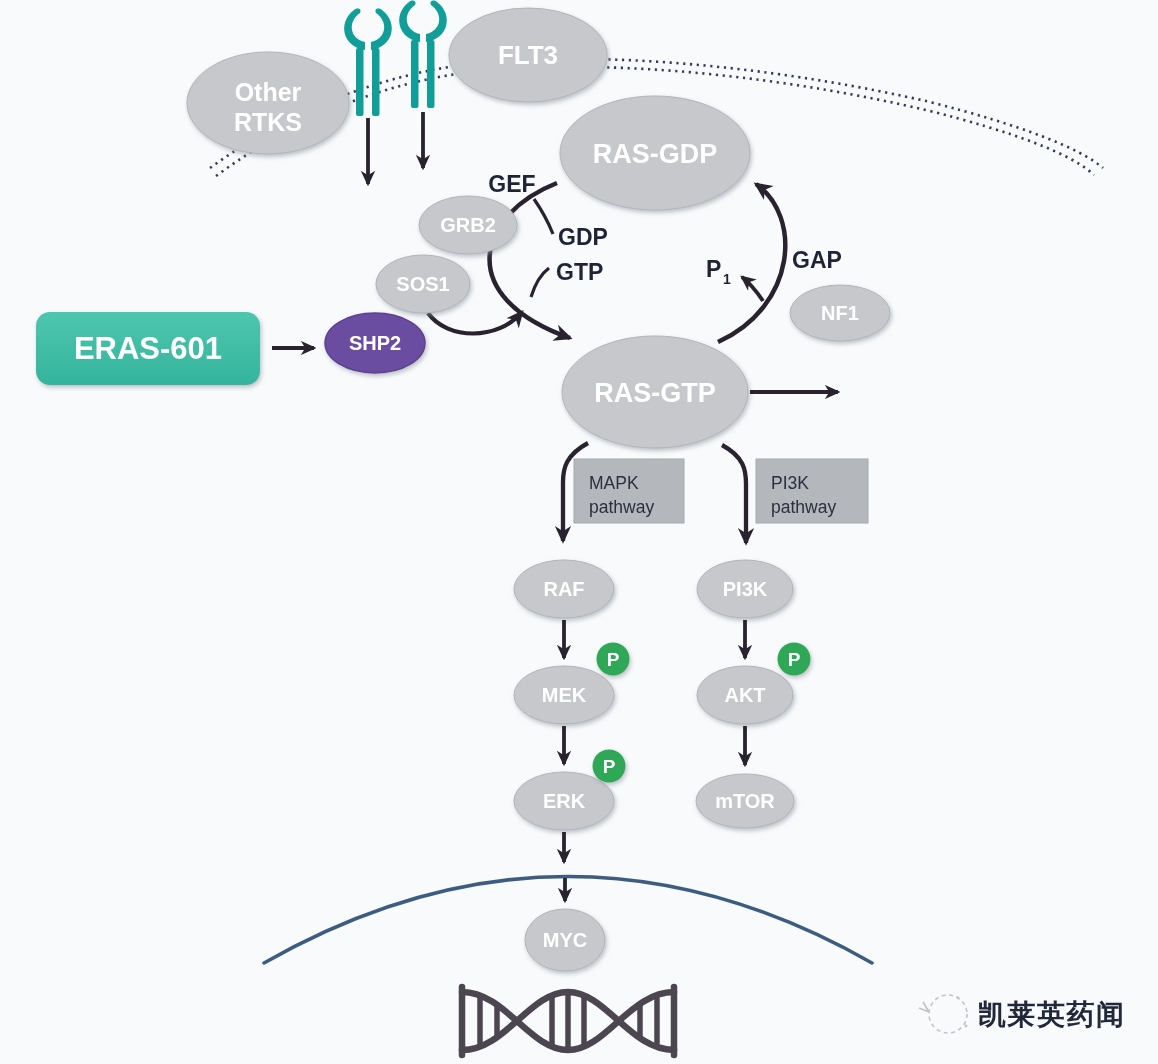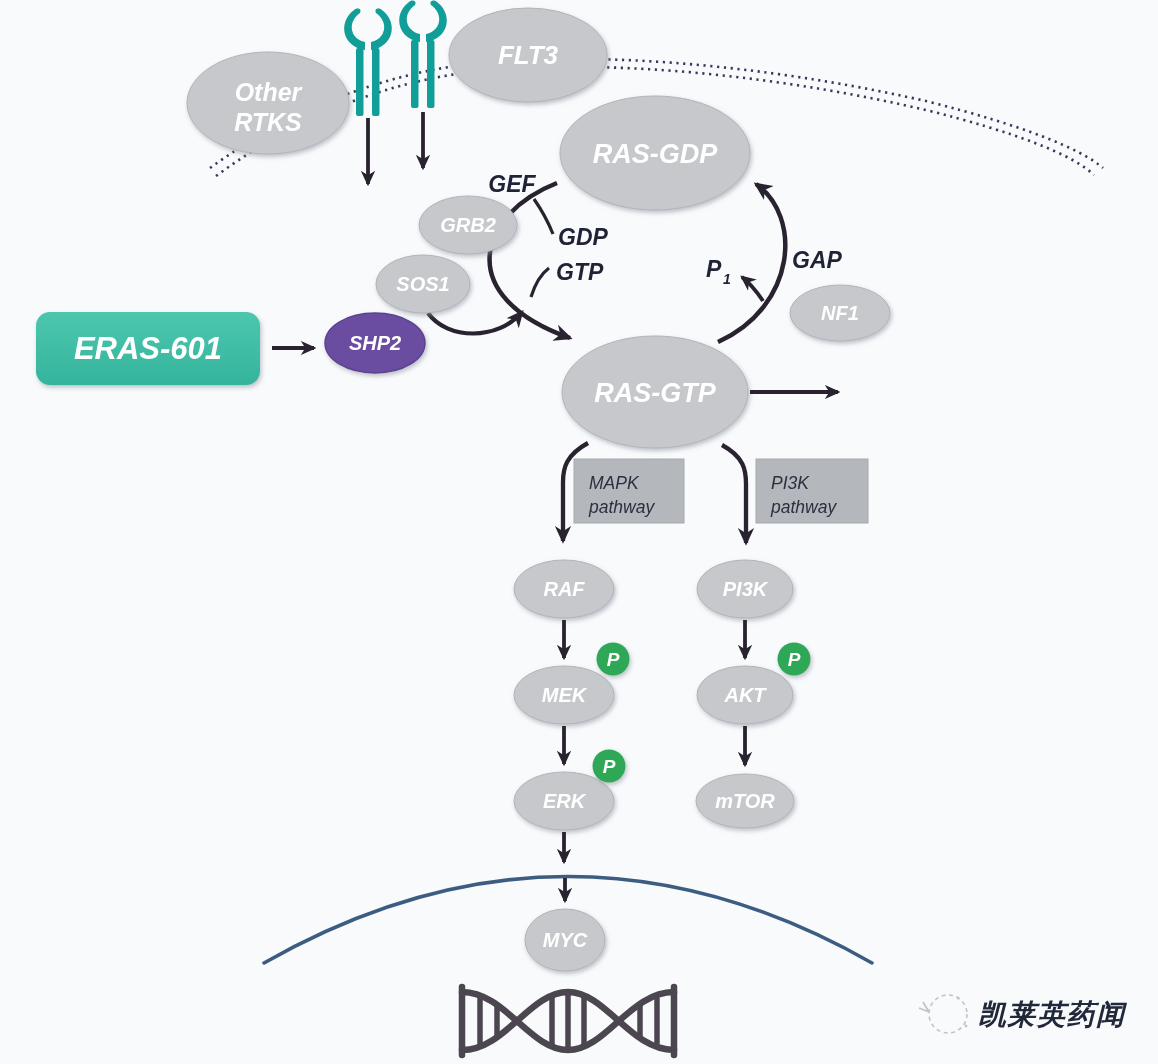--- a/index.html
+++ b/index.html
@@ -2,21 +2,20 @@
 <html><head>
 <meta charset="utf-8">
 <style>
   html,body{margin:0;padding:0;background:#ffffff;}
   .canvas{
     position:relative;
     width:1158px;height:1064px;
     background:#f8fafc;
     font-family:"Liberation Sans", sans-serif;
     overflow:hidden;
-    font-style:italic;
   }
   svg{display:block;}
   text{font-family:"Liberation Sans", sans-serif;}
   .node-label{fill:#ffffff;font-weight:bold;}
   .dark-label{fill:#1f2335;font-weight:600;}
   .box-label{fill:#2b2f3e;}
   .wm-text{fill:#20283a;font-weight:bold;letter-spacing:1.5px;}
 </style>
 </head>
 <body>

